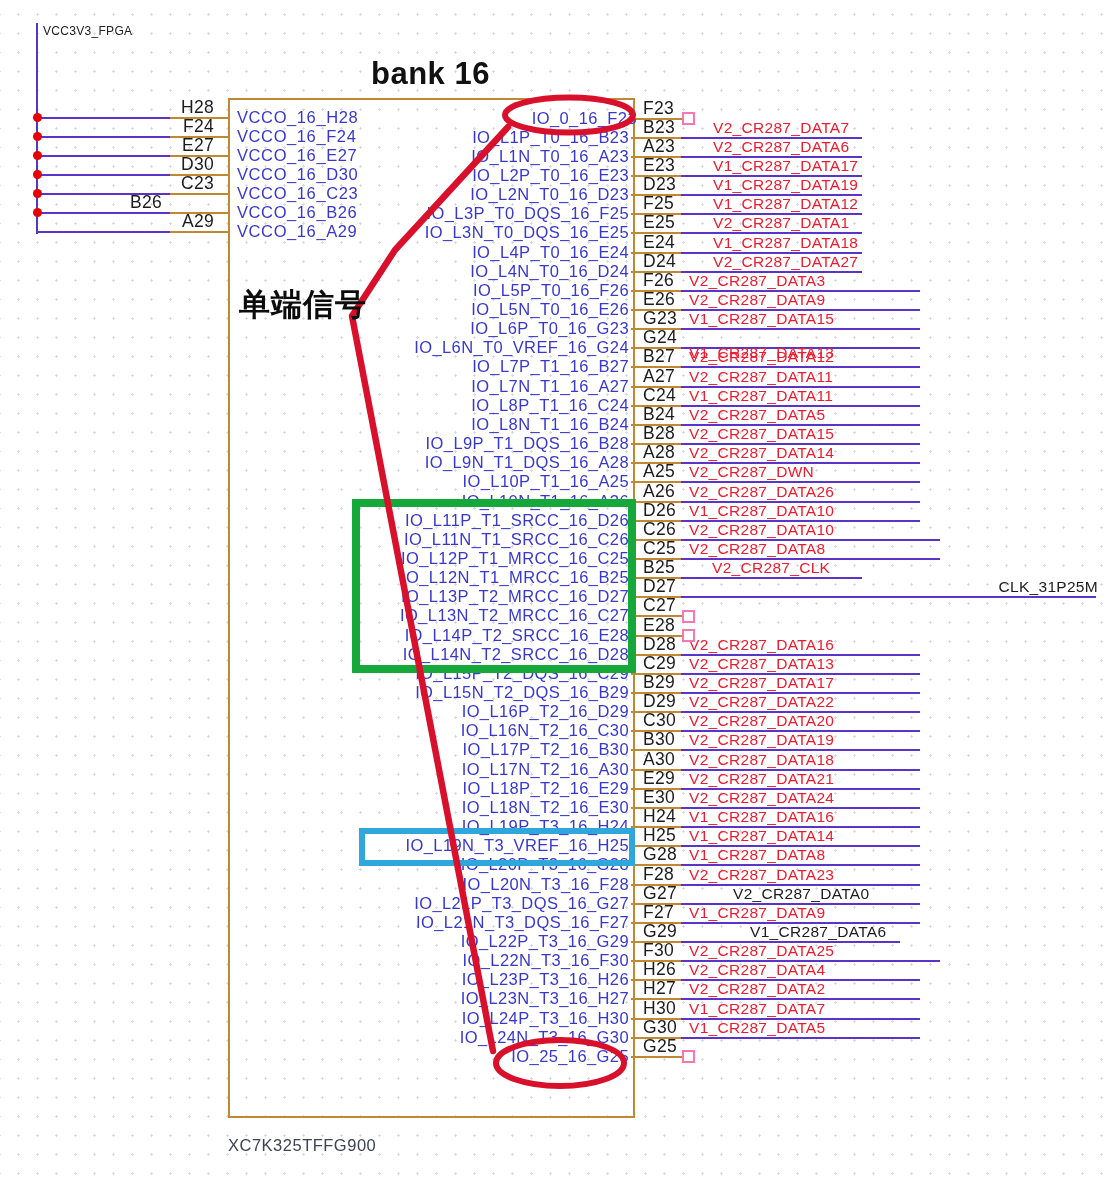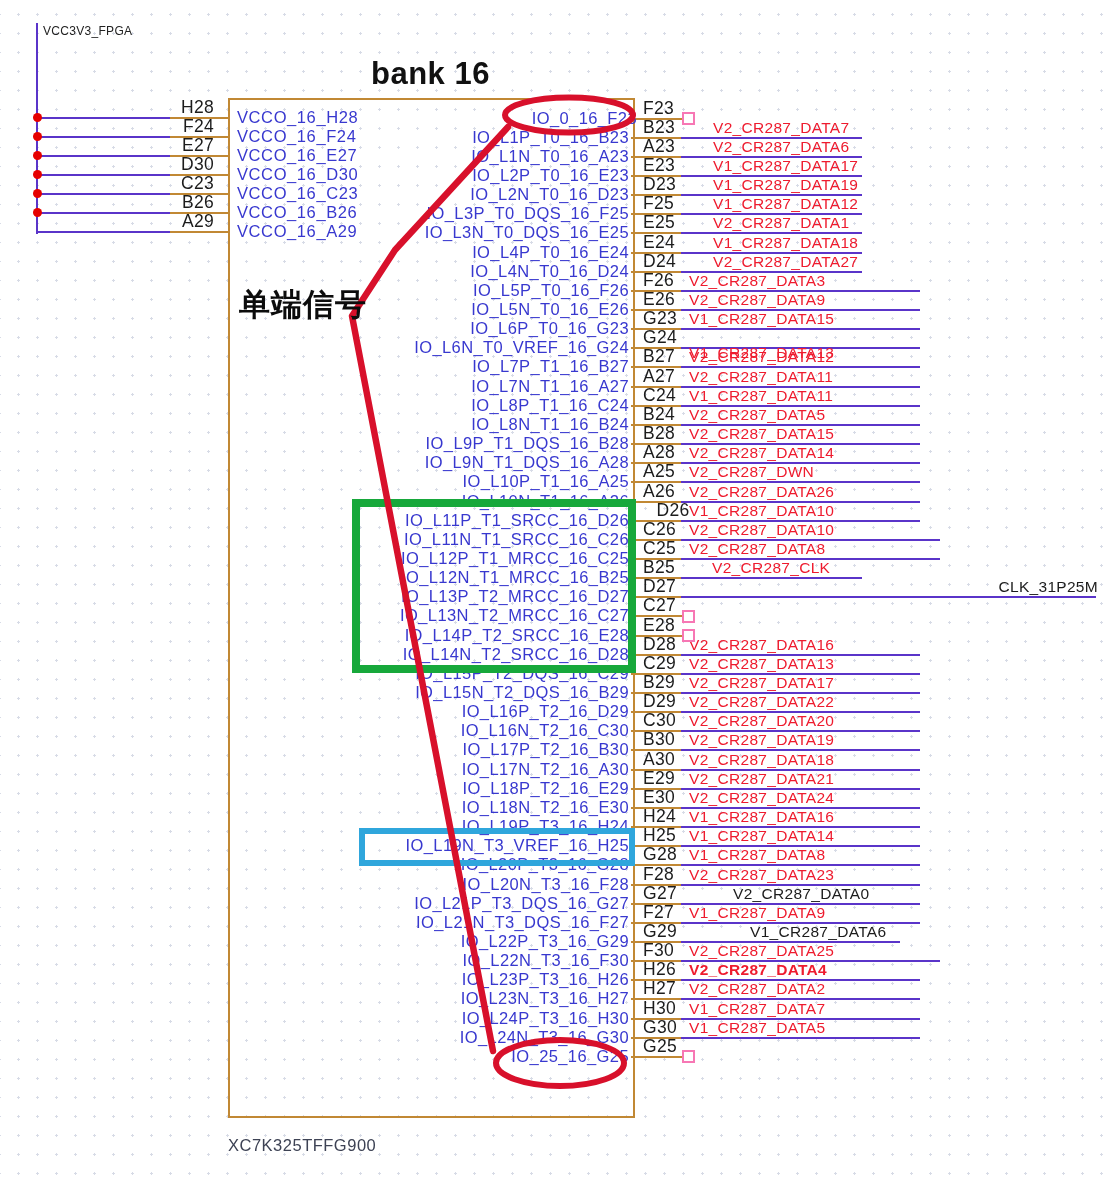--- a/index.html
+++ b/index.html
@@ -73,21 +73,21 @@
       <div class="pin-num" style="left: 130px; top: 153.65px; width: 84px; text-align: right;">D30</div>
       <div class="vcco-name" style="left: 237px; top: 164.65px;">VCCO_16_D30</div>
       <div class="hline wire" style="left: 37px; top: 192.7px; width: 133px;"></div>
       <div class="hline stub" style="left: 170px; top: 192.7px; width: 59px;"></div>
       <div class="dot" style="left: 32.5px; top: 189.2px;"></div>
       <div class="pin-num" style="left: 130px; top: 172.7px; width: 84px; text-align: right;">C23</div>
       <div class="vcco-name" style="left: 237px; top: 183.7px;">VCCO_16_C23</div>
       <div class="hline wire" style="left: 37px; top: 211.75px; width: 133px;"></div>
       <div class="hline stub" style="left: 170px; top: 211.75px; width: 59px;"></div>
       <div class="dot" style="left: 32.5px; top: 208.25px;"></div>
-      <div class="pin-num" style="left: 130px; top: 191.75px; width: 84px; text-align: right;">B26</div>
+      <div class="pin-num" style="left: 130px; top: 191.75px; width: 84px; ">B26</div>
       <div class="vcco-name" style="left: 237px; top: 202.75px;">VCCO_16_B26</div>
       <div class="hline wire" style="left: 37px; top: 230.8px; width: 133px;"></div>
       <div class="hline stub" style="left: 170px; top: 230.8px; width: 59px;"></div>
       <div class="pin-num" style="left: 130px; top: 210.8px; width: 84px; text-align: right;">A29</div>
       <div class="vcco-name" style="left: 237px; top: 221.8px;">VCCO_16_A29</div>
       <div class="hline stub" style="left: 631px; top: 117.5px; width: 51px;"></div>
       <div class="pin-num" style="left: 643px; top: 97.5px; width: 60px;">F23</div>
       <div class="io-name" style="left: 330px; top: 108.5px; width: 299px; padding-left: 8px;">IO_0_16_F23</div>
       <div class="ncsq" style="left: 682px; top: 112px;"></div>
       <div class="hline stub" style="left: 631px; top: 136.65px; width: 51px;"></div>
@@ -184,21 +184,21 @@
       <div class="pin-num" style="left: 643px; top: 461.35px; width: 60px;">A25</div>
       <div class="io-name" style="left: 330px; top: 472.35px; width: 299px;">IO_L10P_T1_16_A25</div>
       <div class="hline wire" style="left: 681px; top: 481.35px; width: 239px;"></div>
       <div class="net-label" style="top: 464.35px; left: 689px;">V2_CR287_DWN</div>
       <div class="hline stub" style="left: 631px; top: 500.5px; width: 51px;"></div>
       <div class="pin-num" style="left: 643px; top: 480.5px; width: 60px;">A26</div>
       <div class="io-name" style="left: 330px; top: 491.5px; width: 299px;">IO_L10N_T1_16_A26</div>
       <div class="hline wire" style="left: 681px; top: 500.5px; width: 239px;"></div>
       <div class="net-label" style="top: 483.5px; left: 689px;">V2_CR287_DATA26</div>
       <div class="hline stub" style="left: 631px; top: 519.65px; width: 51px;"></div>
-      <div class="pin-num" style="left: 643px; top: 499.65px; width: 60px; text-align: center;">D26</div>
+      <div class="pin-num" style="left: 643px; top: 499.65px; width: 60px;">D26</div>
       <div class="io-name" style="left: 330px; top: 510.65px; width: 299px;">IO_L11P_T1_SRCC_16_D26</div>
       <div class="hline wire" style="left: 681px; top: 519.65px; width: 239px;"></div>
       <div class="net-label" style="top: 502.65px; left: 689px;">V1_CR287_DATA10</div>
       <div class="hline stub" style="left: 631px; top: 538.8px; width: 51px;"></div>
       <div class="pin-num" style="left: 643px; top: 518.8px; width: 60px;">C26</div>
       <div class="io-name" style="left: 330px; top: 529.8px; width: 299px;">IO_L11N_T1_SRCC_16_C26</div>
       <div class="hline wire" style="left: 681px; top: 538.8px; width: 259px;"></div>
       <div class="net-label" style="top: 521.8px; left: 689px;">V2_CR287_DATA10</div>
       <div class="hline stub" style="left: 631px; top: 557.95px; width: 51px;"></div>
       <div class="pin-num" style="left: 643px; top: 537.95px; width: 60px;">C25</div>
@@ -305,21 +305,21 @@
       <div class="net-label black" style="top: 923.95px; left: 750px;">V1_CR287_DATA6</div>
       <div class="hline stub" style="left: 631px; top: 960.1px; width: 51px;"></div>
       <div class="pin-num" style="left: 643px; top: 940.1px; width: 60px;">F30</div>
       <div class="io-name" style="left: 330px; top: 951.1px; width: 299px;">IO_L22N_T3_16_F30</div>
       <div class="hline wire" style="left: 681px; top: 960.1px; width: 259px;"></div>
       <div class="net-label" style="top: 943.1px; left: 689px;">V2_CR287_DATA25</div>
       <div class="hline stub" style="left: 631px; top: 979.25px; width: 51px;"></div>
       <div class="pin-num" style="left: 643px; top: 959.25px; width: 60px;">H26</div>
       <div class="io-name" style="left: 330px; top: 970.25px; width: 299px;">IO_L23P_T3_16_H26</div>
       <div class="hline wire" style="left: 681px; top: 979.25px; width: 239px;"></div>
-      <div class="net-label" style="top: 962.25px; left: 689px; font-weight: bold;">V2_CR287_DATA4</div>
+      <div class="net-label" style="top: 962.25px; left: 689px;">V2_CR287_DATA4</div>
       <div class="hline stub" style="left: 631px; top: 998.4px; width: 51px;"></div>
       <div class="pin-num" style="left: 643px; top: 978.4px; width: 60px;">H27</div>
       <div class="io-name" style="left: 330px; top: 989.4px; width: 299px;">IO_L23N_T3_16_H27</div>
       <div class="hline wire" style="left: 681px; top: 998.4px; width: 239px;"></div>
       <div class="net-label" style="top: 981.4px; left: 689px;">V2_CR287_DATA2</div>
       <div class="hline stub" style="left: 631px; top: 1017.55px; width: 51px;"></div>
       <div class="pin-num" style="left: 643px; top: 997.55px; width: 60px;">H30</div>
       <div class="io-name" style="left: 330px; top: 1008.55px; width: 299px;">IO_L24P_T3_16_H30</div>
       <div class="hline wire" style="left: 681px; top: 1017.55px; width: 239px;"></div>
       <div class="net-label" style="top: 1000.55px; left: 689px;">V1_CR287_DATA7</div>

